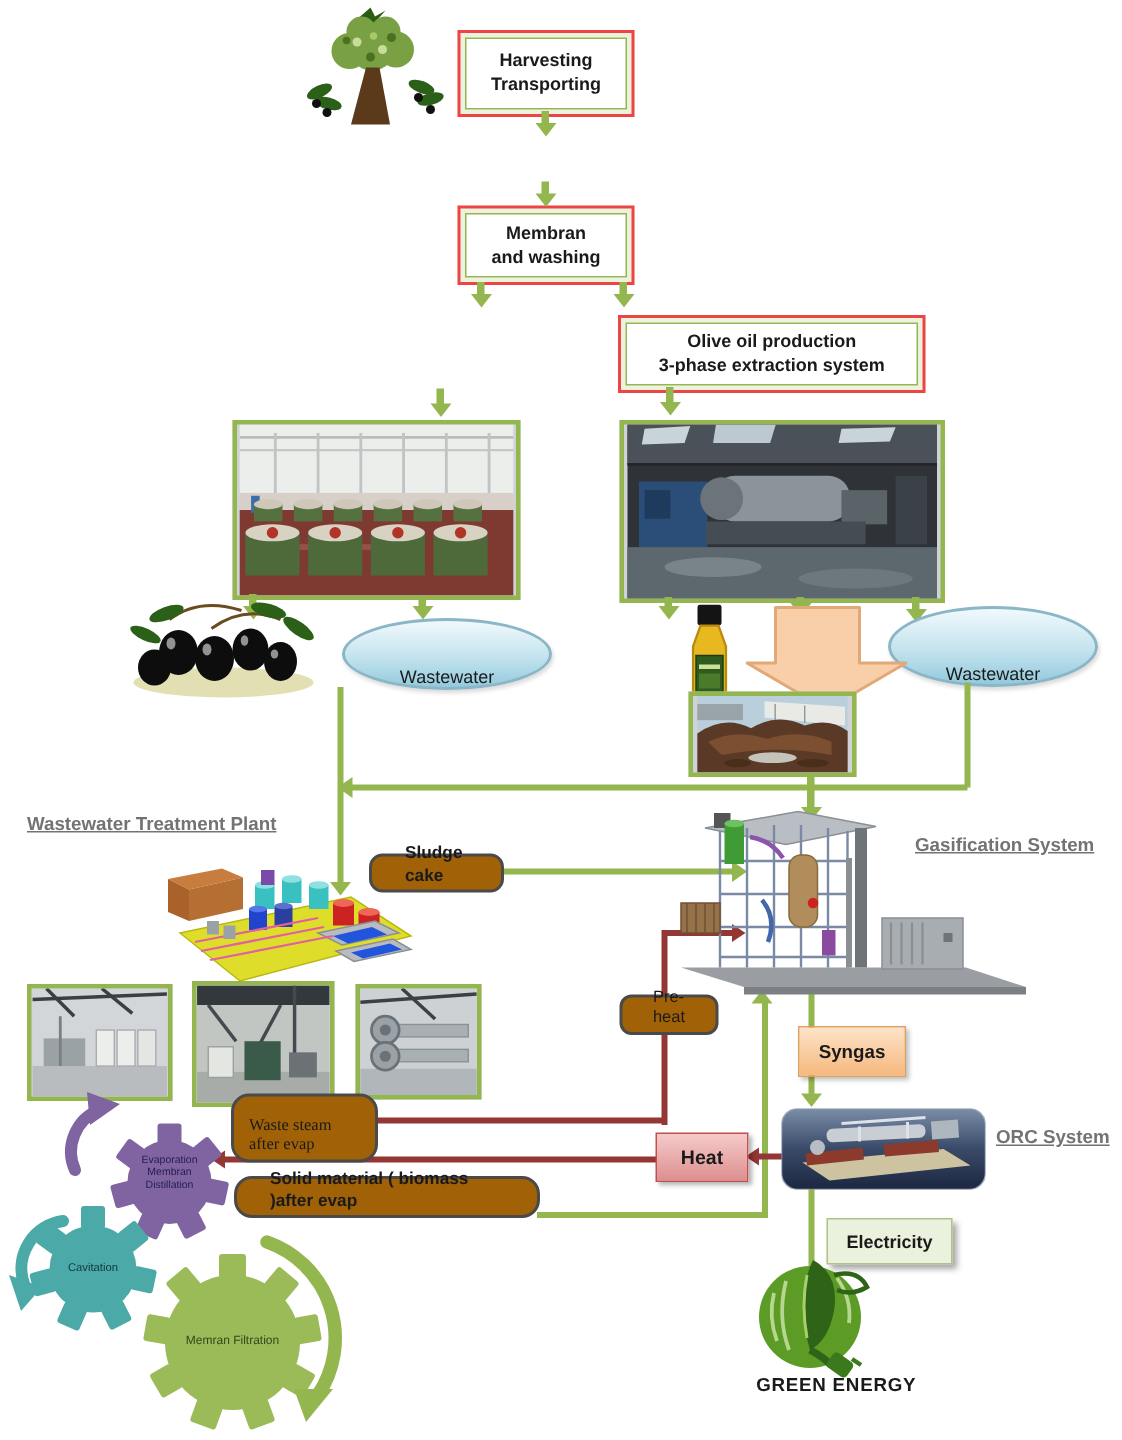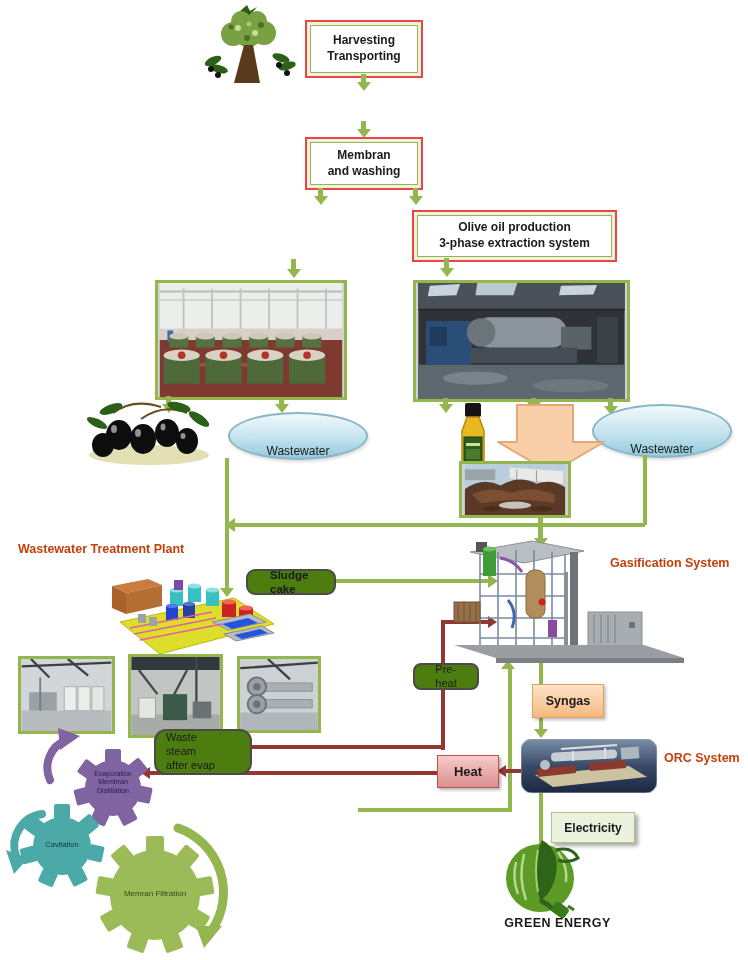--- a/index.html
+++ b/index.html
@@ -17,30 +17,30 @@
   .rl{position:absolute;background:#943634;}
   .gstem{position:absolute;width:5px;background:#94b64e;}
   .tri{position:absolute;width:0;height:0;border-style:solid;border-color:transparent;}
   .td-g{border-width:9px 7px 0 7px;border-top-color:#94b64e;}
   .tu-g{border-width:0 7px 9px 7px;border-bottom-color:#94b64e;}
   .tl-g{border-width:7px 10px 7px 0;border-right-color:#94b64e;}
   .tr-g{border-width:7px 0 7px 10px;border-left-color:#94b64e;}
   .tl-r{border-width:6px 9px 6px 0;border-right-color:#943634;}
   .tr-r{border-width:6px 0 6px 9px;border-left-color:#943634;}
   
-  .rc{position:absolute;box-sizing:border-box;background:#4d7c0f;border:2px solid #4a4a4a;border-radius:9px;
-    display:flex;align-items:center;justify-content:center;text-align:left;font-size:11px;color:#1a1a1a;
+  .rc{position:absolute;box-sizing:border-box;background:#a16207;border:2px solid #4a4a4a;border-radius:9px;
+    display:flex;align-items:flex-end;justify-content:center;text-align:left;font-size:11px;color:#1a1a1a;
     white-space:pre-line;line-height:1.25;padding:2px 22px;}
   .bold{font-weight:bold;}
   
   .ell{position:absolute;box-sizing:border-box;border-radius:50%;border:2px solid #8ab6c6;
     background:linear-gradient(180deg,#f0f9fc 0%,#c3e3ee 55%,#93cadd 100%);
     display:flex;align-items:flex-end;justify-content:center;font-weight:normal;font-size:12px;color:#1a1a1a;
     box-shadow:1px 2px 3px rgba(0,0,0,.15);}
-  .seclab{position:absolute;font-weight:bold;font-size:12.5px;color:#c2410c;white-space:nowrap;}
+  .seclab{position:absolute;font-weight:bold;font-size:12.5px;color:#737373;white-space:nowrap;text-decoration:underline;}
   .statbox{position:absolute;box-sizing:border-box;display:flex;align-items:center;justify-content:center;
     font-weight:bold;color:#1a1a1a;}
   .gearlab{position:absolute;font-weight:normal;text-align:center;white-space:pre-line;line-height:1.2;}
 </style>
 </head>
 <body>
 
 <div id="canvas">
 
   <svg class="abs" style="left:203px;top:3px;" width="96" height="88" viewBox="0 0 96 88">
@@ -381,23 +381,26 @@
     </g>
     <rect y="58" width="84" height="19" fill="#b0b6ba"></rect>
     <rect x="26" y="26" width="52" height="9" fill="#a8b0b4" stroke="#8a9296"></rect>
     <rect x="26" y="44" width="52" height="9" fill="#a8b0b4" stroke="#8a9296"></rect>
     <circle cx="18" cy="30" r="10" fill="#9aa2a8" stroke="#6a7278" stroke-width="2"></circle>
       <circle cx="18" cy="30" r="4" fill="#6a7278"></circle>
     <circle cx="18" cy="49" r="10" fill="#9aa2a8" stroke="#6a7278" stroke-width="2"></circle>
       <circle cx="18" cy="49" r="4" fill="#6a7278"></circle>
   </svg>
 
-  <div class="rc" style="left:154px;top:729px;width:98px;height:46px;border-radius:12px;justify-content:flex-start;padding-left:10px;">
+  <div class="rc" style="left:154px;top:729px;width:98px;height:46px;border-radius:12px;justify-content:flex-start;padding-left:10px;font-family:Liberation Serif, serif;">
     <span>Waste steam
 after evap</span>
+  </div>
+  <div class="rc bold" style="left:156px;top:784px;width:204px;height:28px;border-radius:12px;font-size:11.5px;justify-content:center;">
+    <span>Solid material ( biomass )after evap</span>
   </div>
 
   <div class="statbox" style="left:437px;top:755px;width:62px;height:33px;font-size:13px;
        background:linear-gradient(180deg,#f6caca,#dd8f8f);border:1px solid #c0504d;box-shadow:2px 2px 3px rgba(0,0,0,.3);">
     <span>Heat</span>
   </div>
 
   <svg class="abs" style="left:521px;top:739px;" width="136" height="54" viewBox="0 0 136 54">
     <defs>
       <linearGradient id="tb" x1="0" y1="0" x2="0" y2="1">

